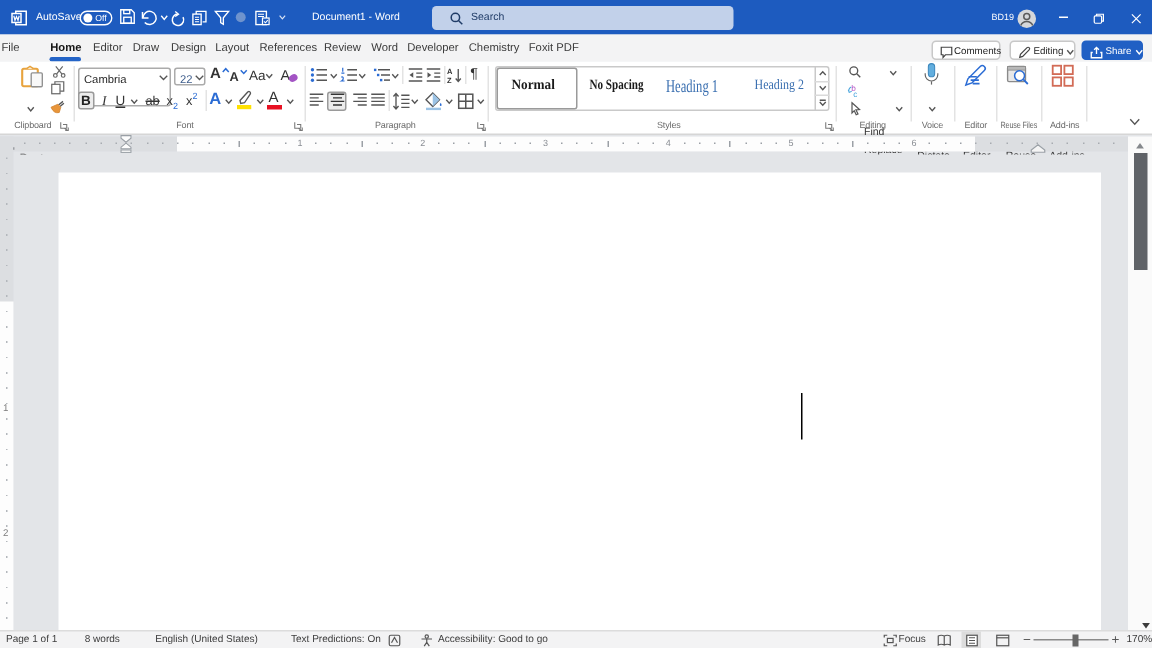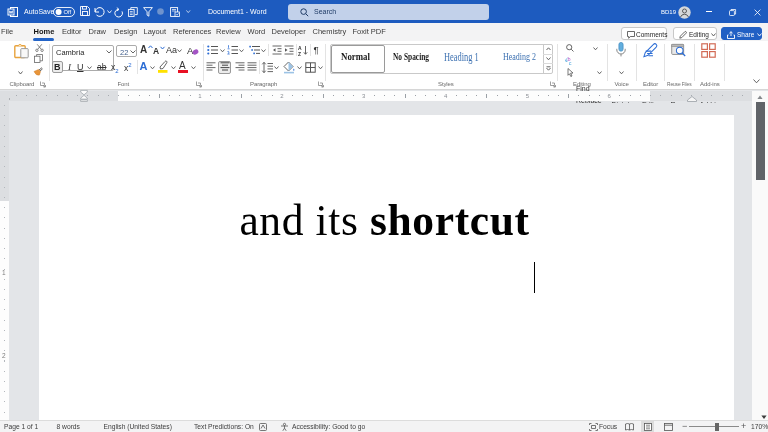--- a/index.html
+++ b/index.html
@@ -559,21 +559,20 @@
 <div class="abs" id="docarea">
   <div id="vruler">
     <div id="vrulerwhite"></div>
     <div class="abs" style="left:3.9px;top:14px;width:1.2px;height:310px;background:repeating-linear-gradient(to bottom,#b3b7bc 0 1px,transparent 1px 10.22px);"></div>
     <span class="abs" style="left:2px;top:178px;font-size:6.5px;color:#7c7c7c;">1</span>
     <span class="abs" style="left:2px;top:261px;font-size:6.5px;color:#7c7c7c;">2</span>
   </div>
   <div id="page"></div>
 
   <div class="abs" style="left:37px;top:90.5px;width:695px;text-align:center;font-family:'Liberation Serif',serif;font-size:43.5px;line-height:52.5px;color:#000;">
-    <div style="letter-spacing:0.62px;">and its <b>shortcut</b></div>
   </div>
   <div class="abs" style="left:533.5px;top:159px;width:1.2px;height:31px;background:#000;"></div>
   <div id="scroll">
     <svg style="left:5px;top:4px" width="6" height="4.5" viewBox="0 0 6 4.5">
         <path d="M3 0.4 L5.6 4 H0.4 z" fill="#85888c"></path>
       </svg>
     <div id="thumb"></div>
     <svg style="left:8.5px;top:324.5px" width="6" height="4.5" viewBox="0 0 6 4.5">
         <path d="M0.4 0.4 H5.6 L3 4 z" fill="#3c3c3c"></path>
       </svg>

